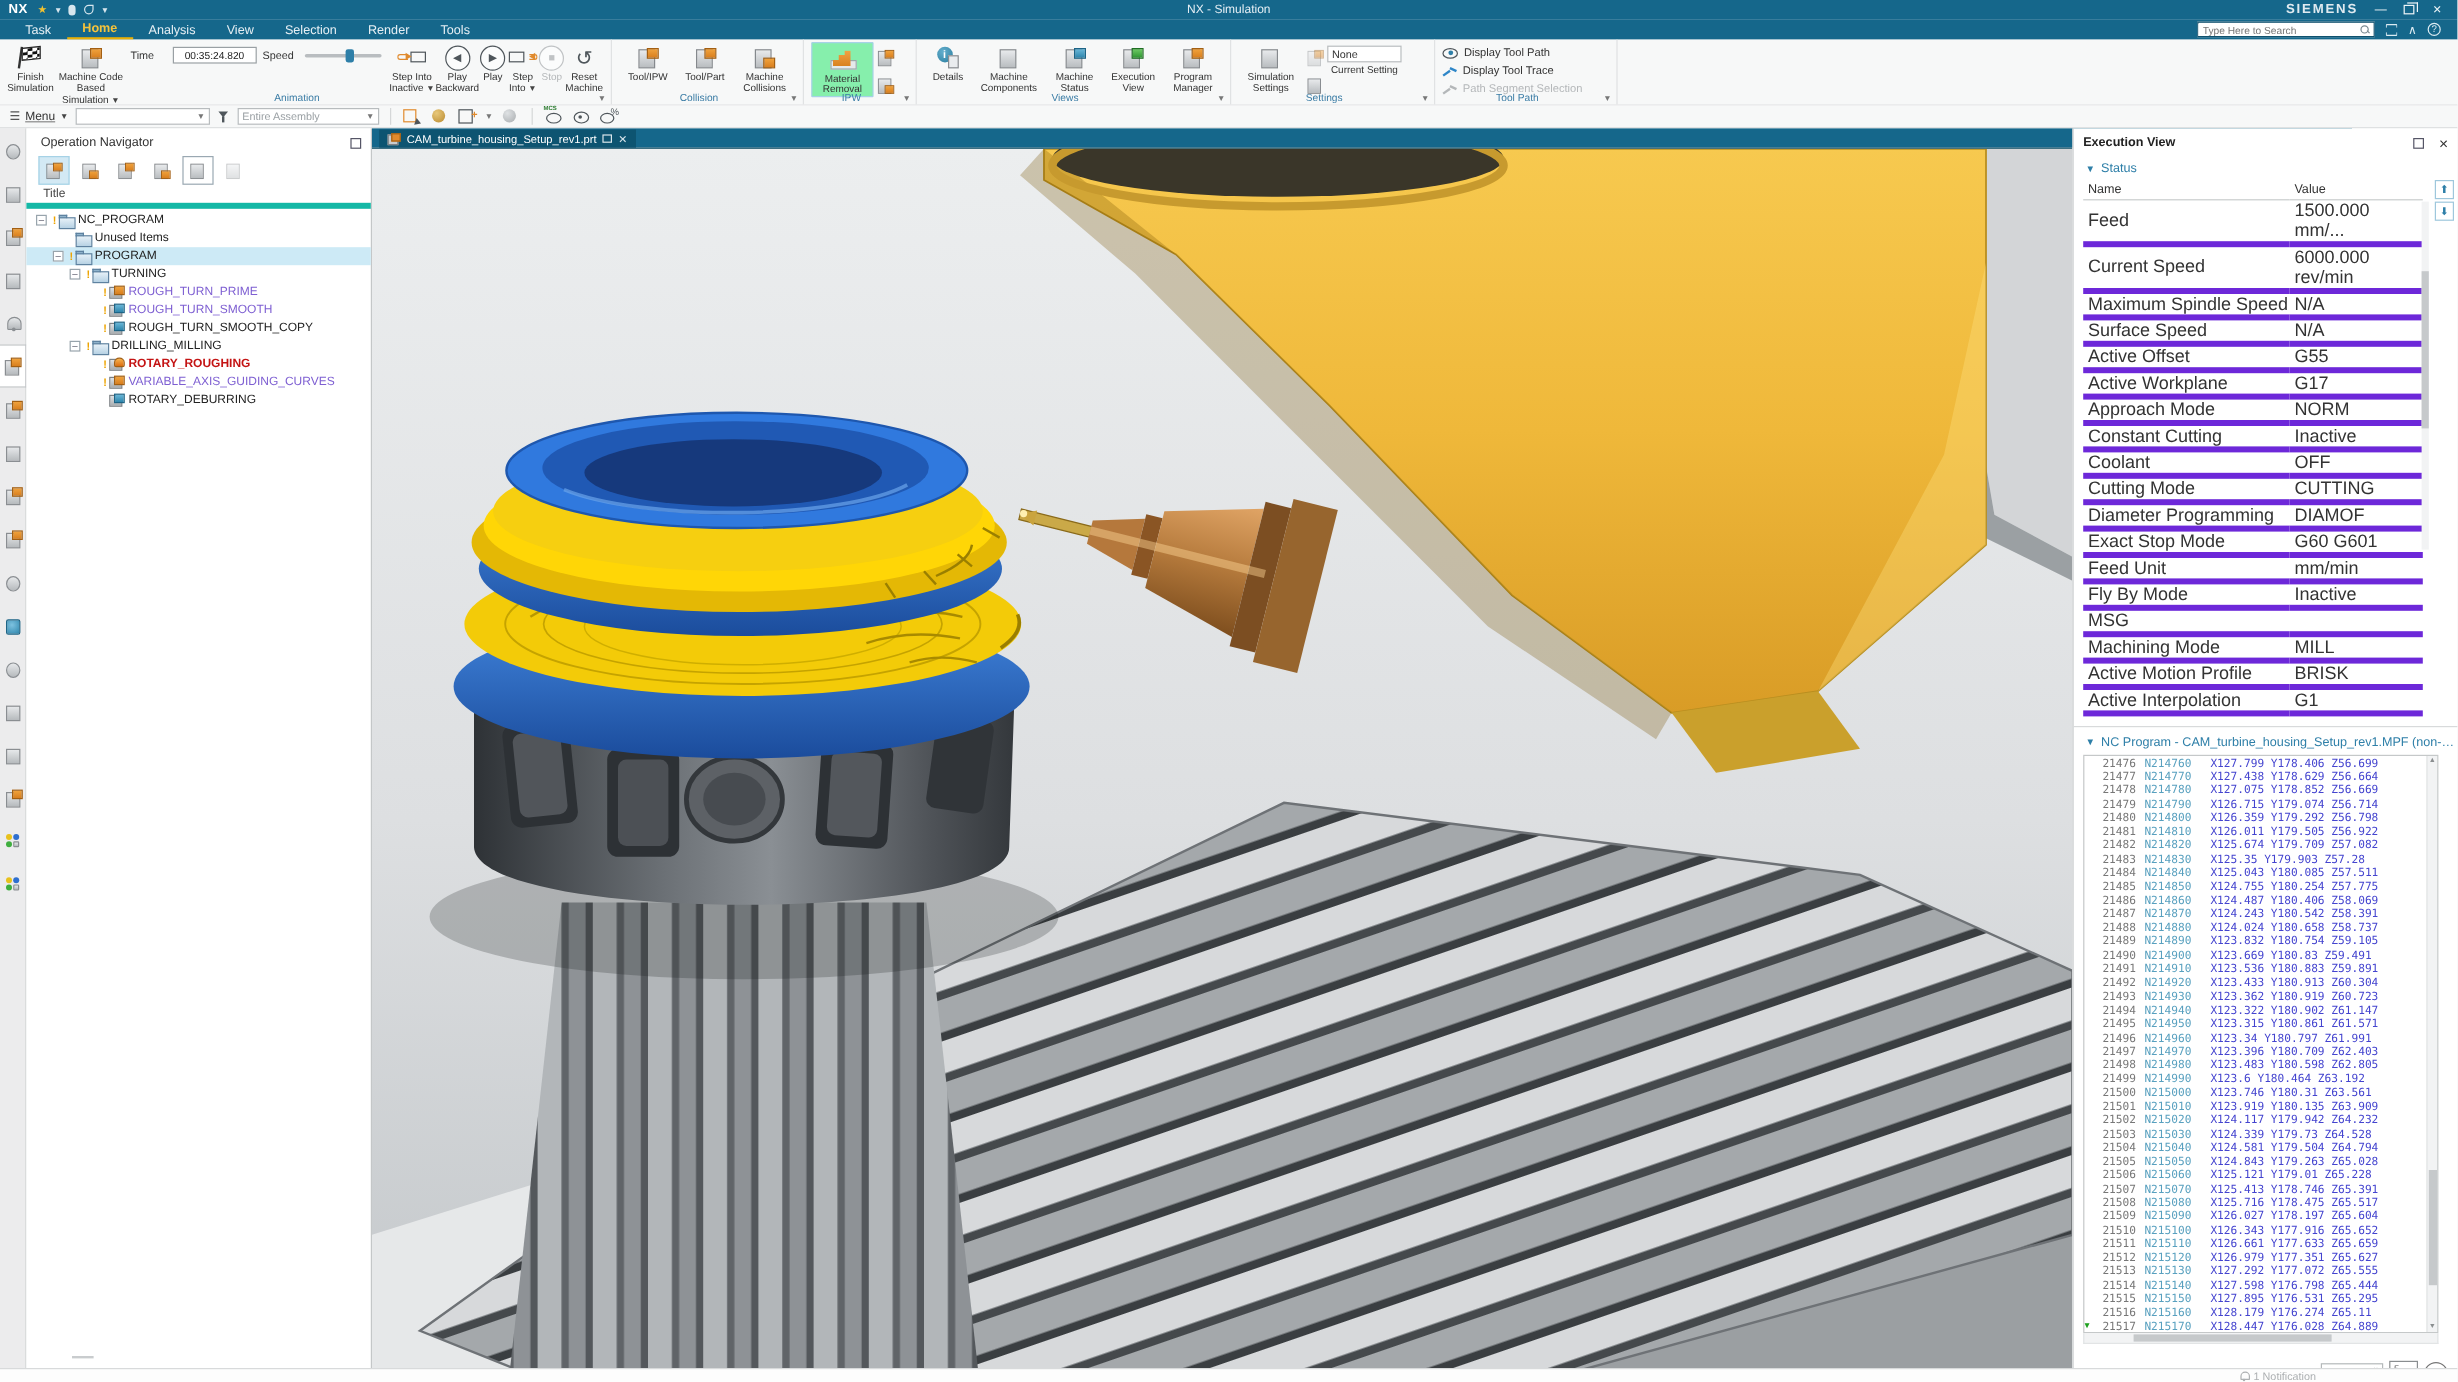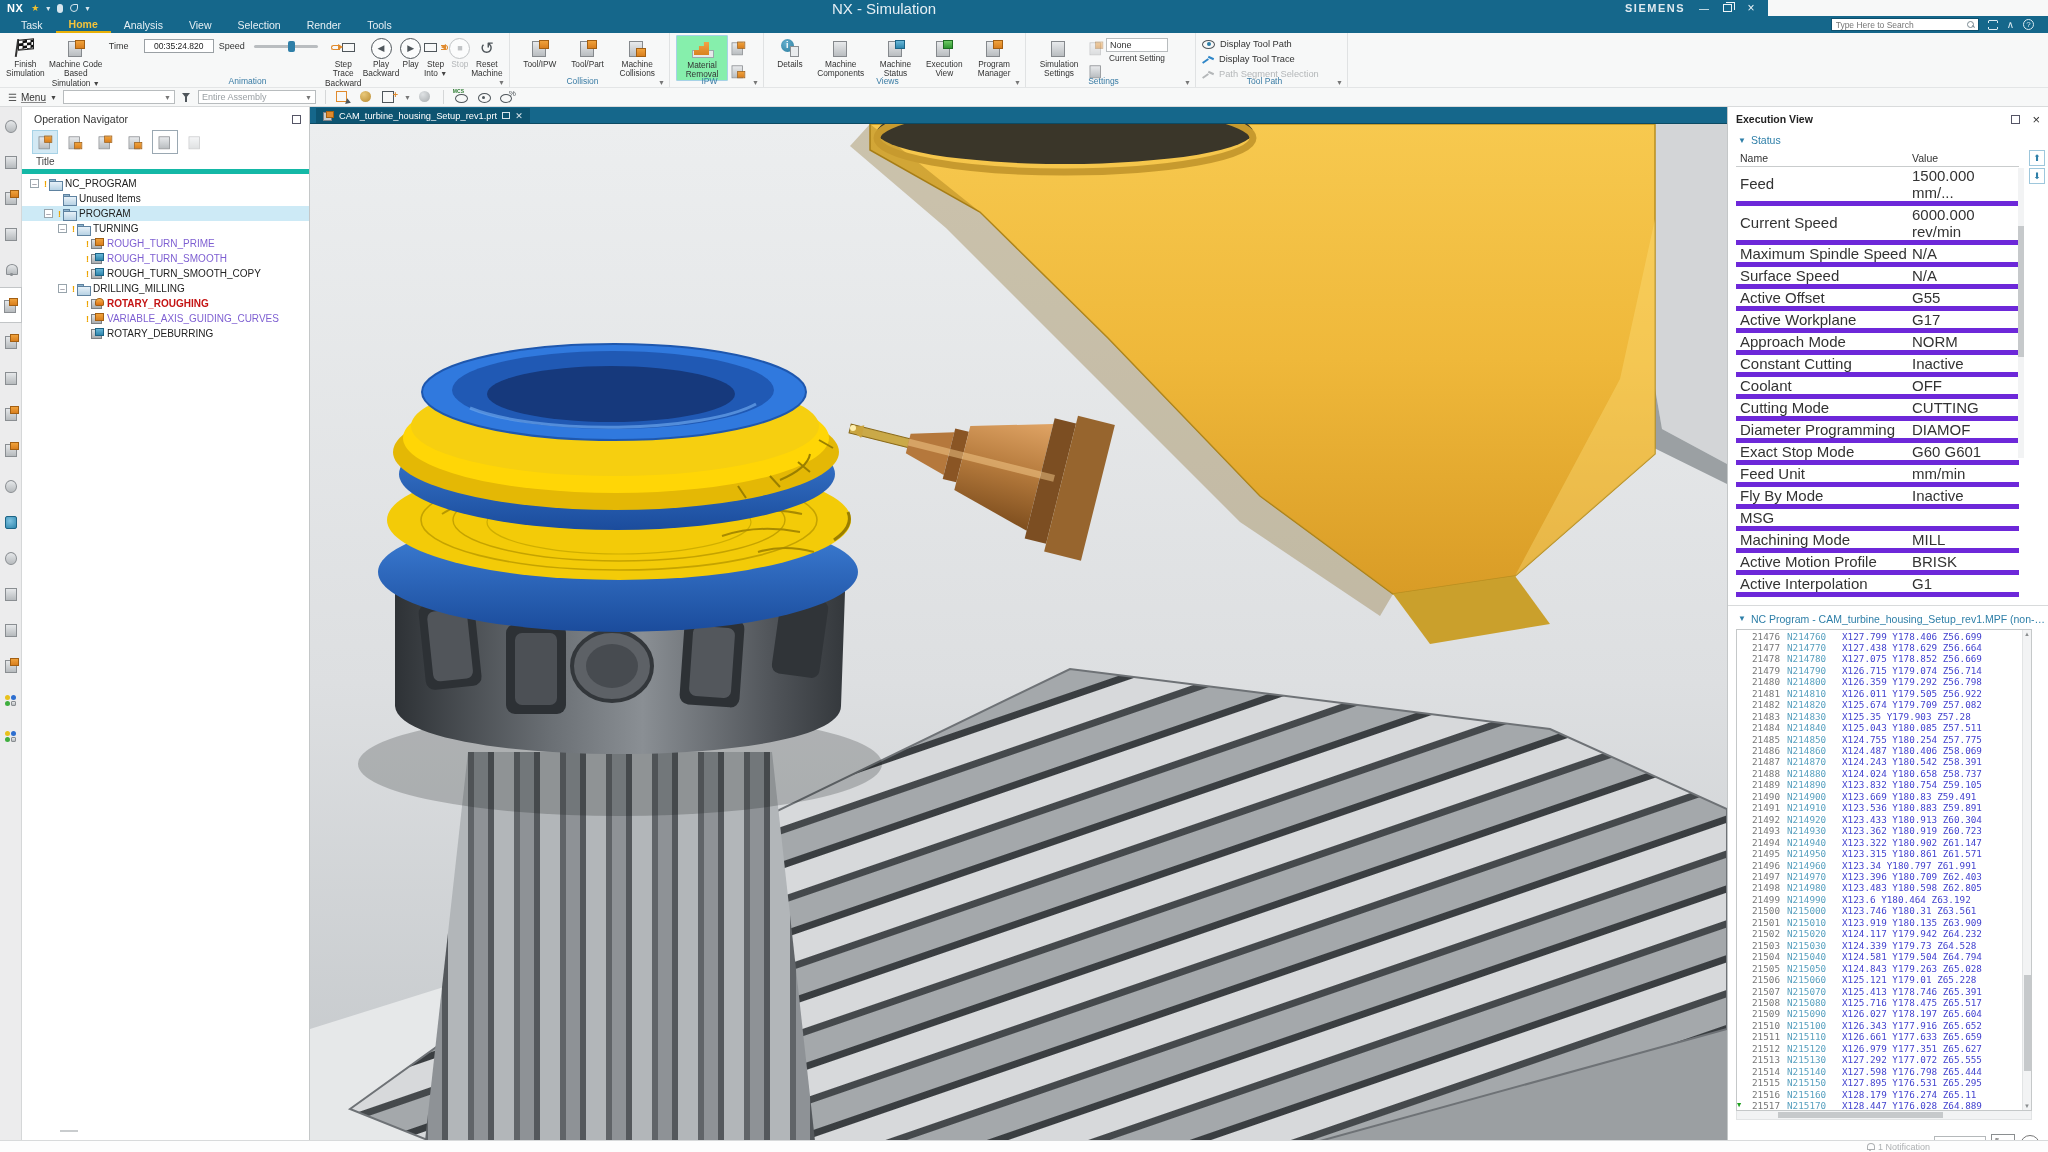--- a/index.html
+++ b/index.html
@@ -1,25 +1,25 @@
 <!DOCTYPE html>
 <html style="--teal: #15678b;"><head>
 <meta charset="utf-8">
 <style>
   * { margin:0; padding:0; box-sizing:border-box; }
   html,body { width:2048px; height:1152px; overflow:hidden;
     font-family:"Liberation Sans", sans-serif; background:#f7f8f8; position:relative; }
 
   
-  #titlebar { position:absolute; left:0; top:0; width:1768px; height:16px;
+  #titlebar { position:absolute; left:0; top:0; width:2048px; height:16px;
     background:var(--teal); color:#fff; display:flex; align-items:center; }
   #titlebar .app { font-weight:bold; font-size:11px; margin:0 8px 0 7px; letter-spacing:.5px;}
   #titlebar .qat { display:flex; gap:7px; align-items:center; font-size:8px; color:#d7e6ee;}
   .star { color:#f2c230; font-size:9px; }
-  #titlebar .center { position:absolute; left:0; right:0; text-align:center; font-size:15px; color:#e4eef4; pointer-events:none;}
+  #titlebar .center { position:absolute; left:0; right:0; text-align:center; font-size:10px; color:#e4eef4; pointer-events:none;}
   #titlebar .right { margin-left:auto; display:flex; align-items:center; gap:12px; padding-right:10px; z-index:2;}
   #titlebar .brand { font-weight:bold; font-size:11px; letter-spacing:1.5px; color:#dfeaf0;}
   .winbtn { font-size:10px; color:#eef5f8; width:14px; text-align:center; }
   .restore-ic { width:9px; height:8px; border:1px solid #eef5f8; position:relative; display:inline-block;}
   .restore-ic:before { content:""; position:absolute; left:2px; top:-3px; width:8px; height:7px; border:1px solid #eef5f8; border-bottom:none; border-left:none;}
 
   
   #menubar { position:absolute; left:0; top:16px; width:2048px; height:17px;
     background:var(--teal); display:flex; align-items:center; }
   #menu-tabs { display:flex; height:17px; padding-left:8px;justify-content:space-between;}
@@ -313,21 +313,21 @@
       </div>
     </div>
     <div class="rbtn" style="width:58px;">
       <span class="icx">
           <span style="position:relative;width:24px;height:14px;">
         <span style="position:absolute;right:0;top:2px;width:13px;height:9px;border:1.4px solid #4f565b;"></span>
         <span style="position:absolute;left:0;top:4px;width:9px;height:5px;border:1.6px solid #e08a2d;border-right:none;border-radius:4px 0 0 4px;"></span>
         <span style="position:absolute;left:7px;top:3px;border-top:3.5px solid transparent;border-bottom:3.5px solid transparent;border-left:5px solid #e08a2d;"></span>
       </span>
         </span>
-      <span class="lbl"><span>Step Trace Backward</span> <span class="caret">▼</span></span>
+      <span class="lbl"><span>Step Into Inactive</span> <span class="caret">▼</span></span>
     </div>
     <div class="rbtn" style="width:48px;">
       <span class="icx">
           <span class="cbtn">◀</span>
         </span>
       <span class="lbl">Play Backward</span>
     </div>
     <div class="rbtn" style="width:34px;">
       <span class="icx">
           <span class="cbtn">▶</span>

